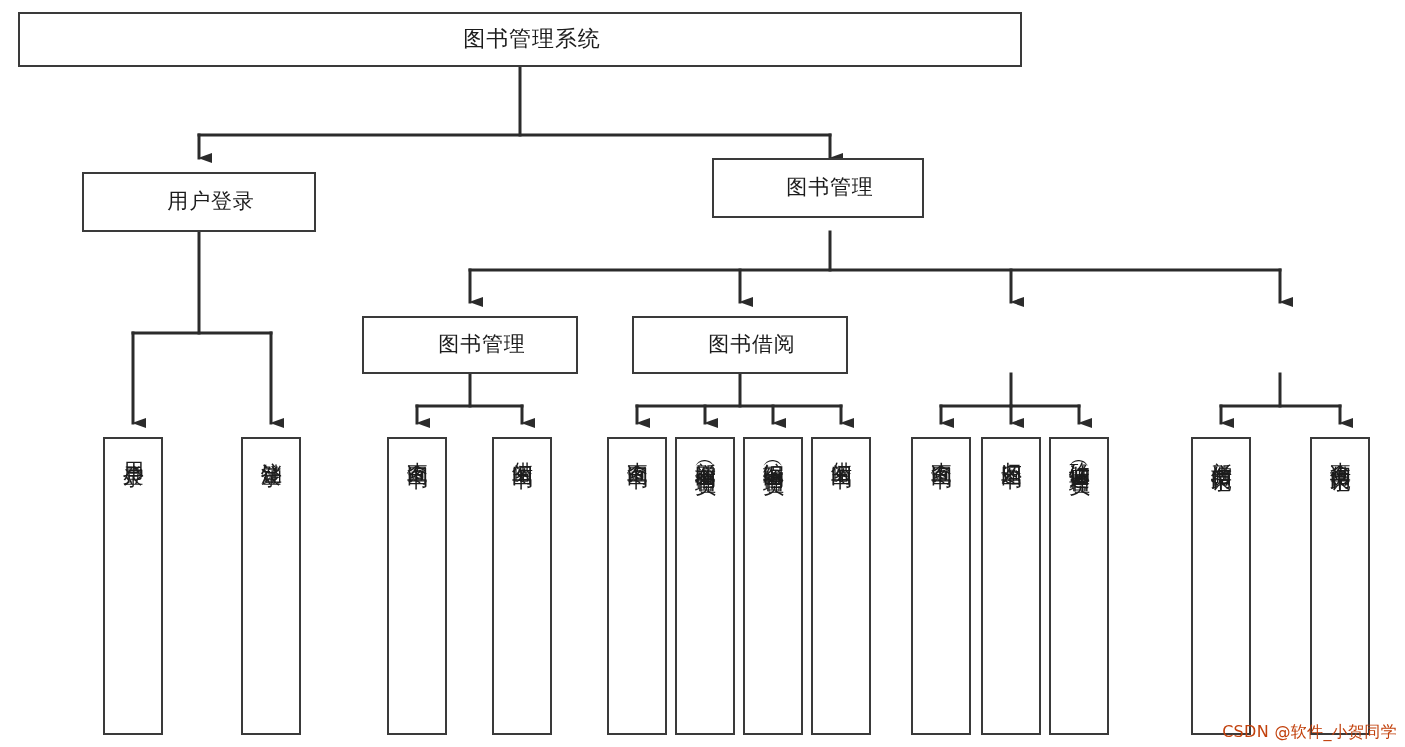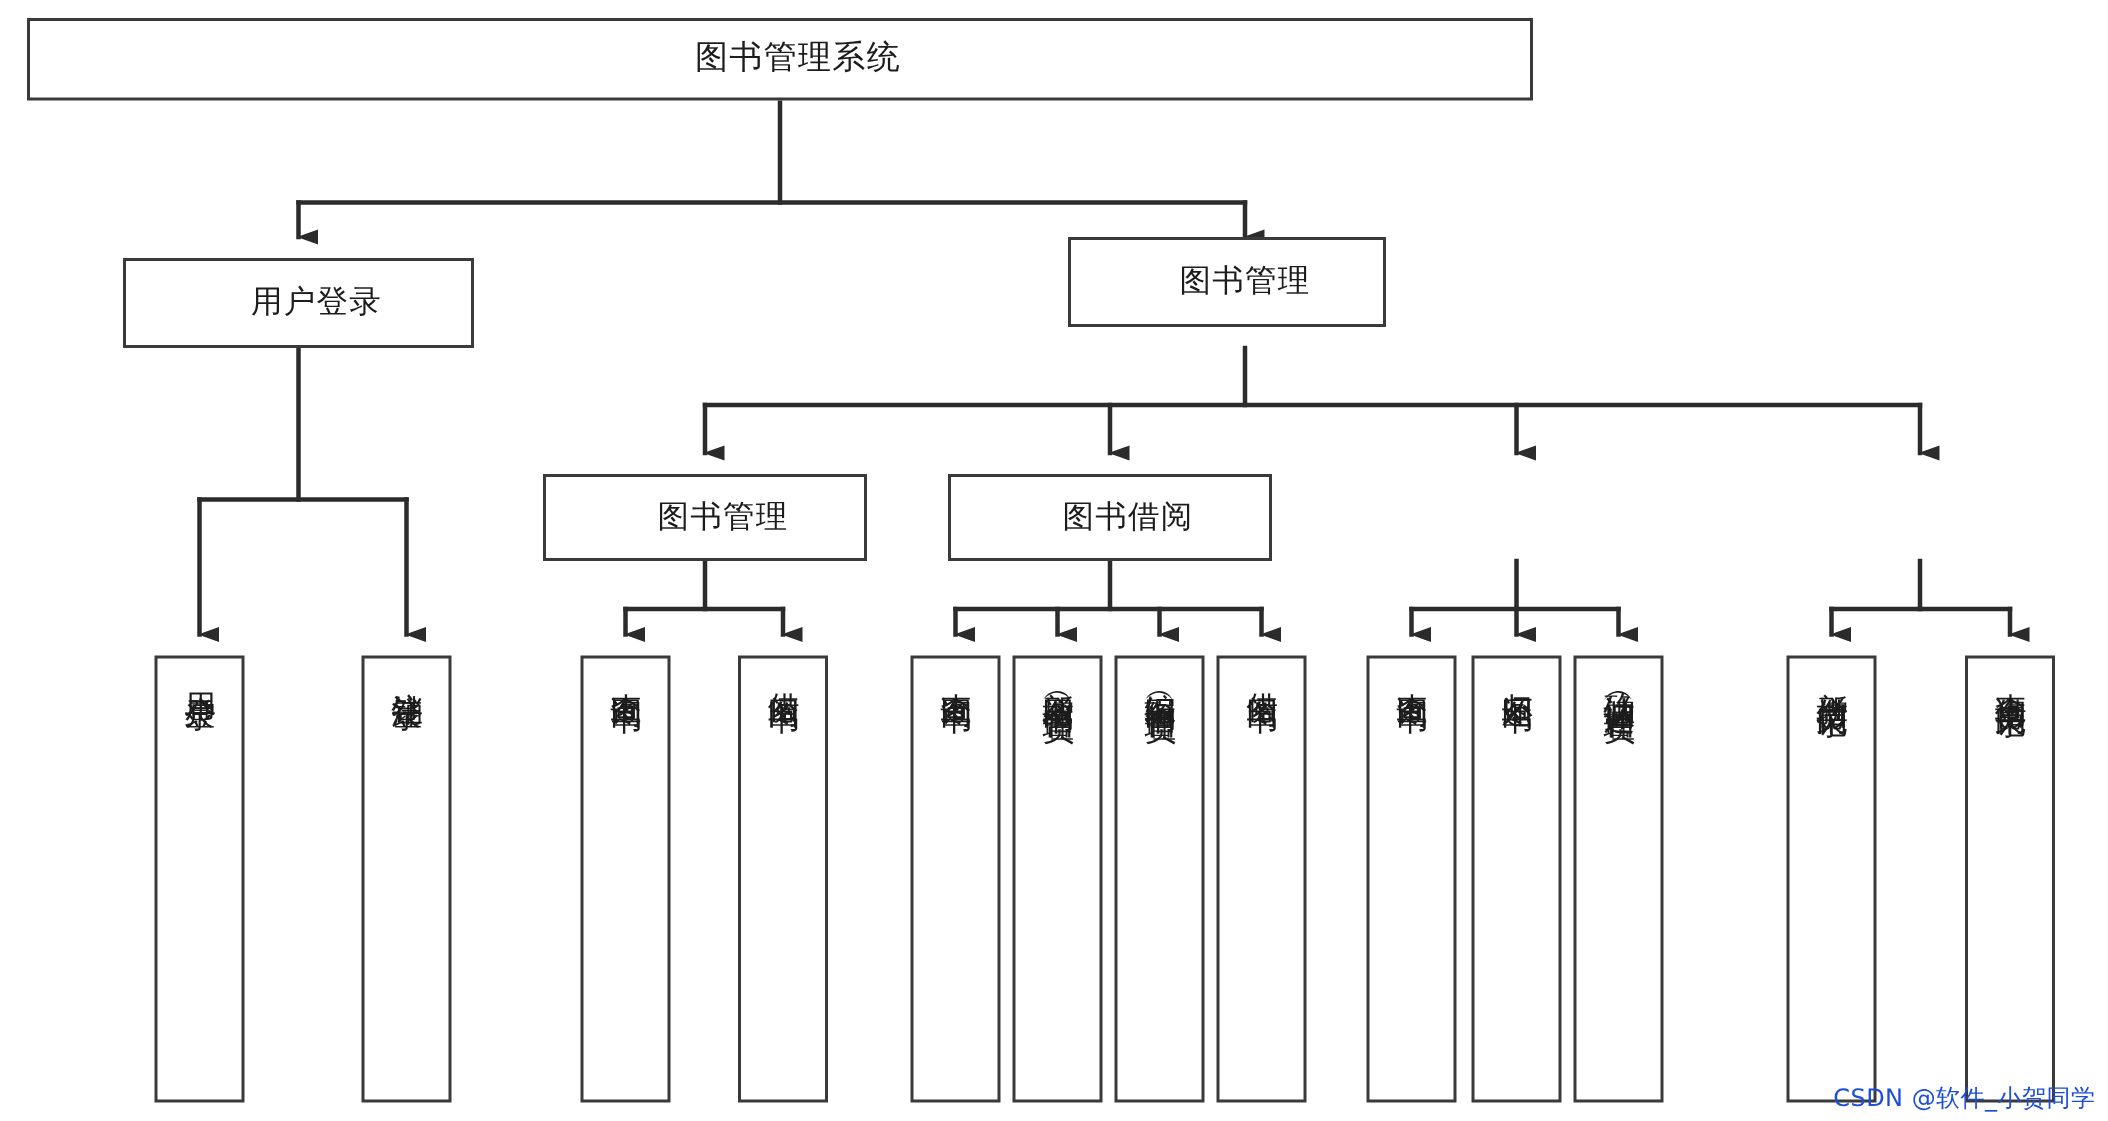--- a/index.html
+++ b/index.html
@@ -58,21 +58,21 @@
     line-height:1.0;
     letter-spacing:0.10em;
     white-space:normal;
     max-height:100%;
   }
   .watermark{
     position:absolute;
     right:8px;
     bottom:4px;
     font-size:16px;
-    color:#1d4ed8;
+    color:#c2410c;
     letter-spacing:0.02em;
     white-space:nowrap;
     user-select:none;
   }
 </style>
 </head>
 <body>
 
 <div id="diagram-root">
 

